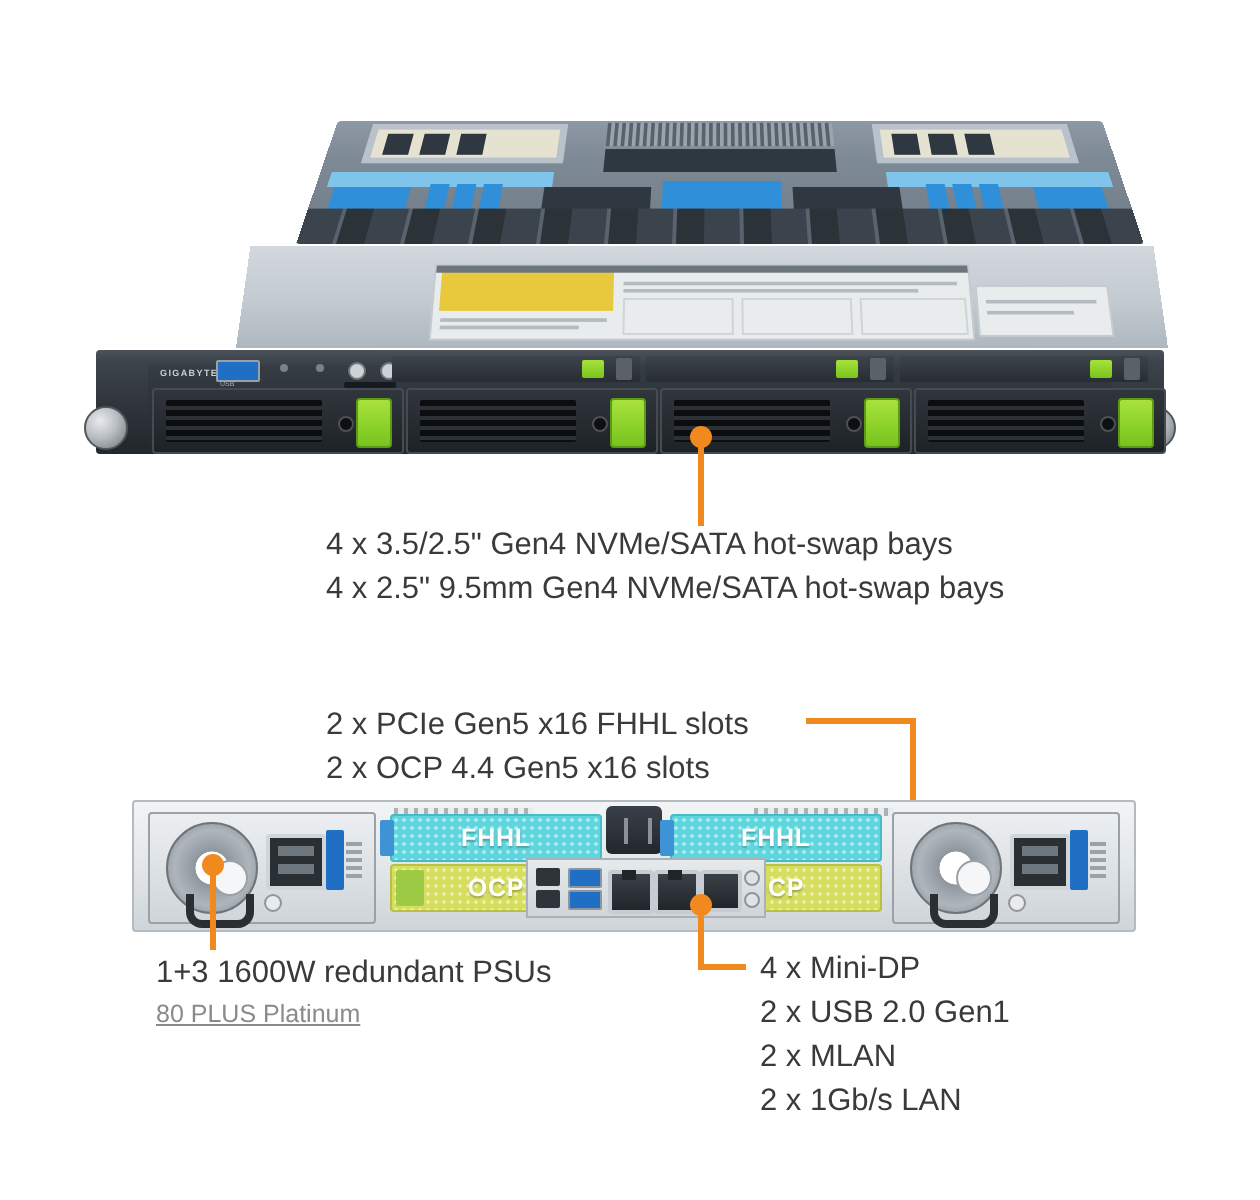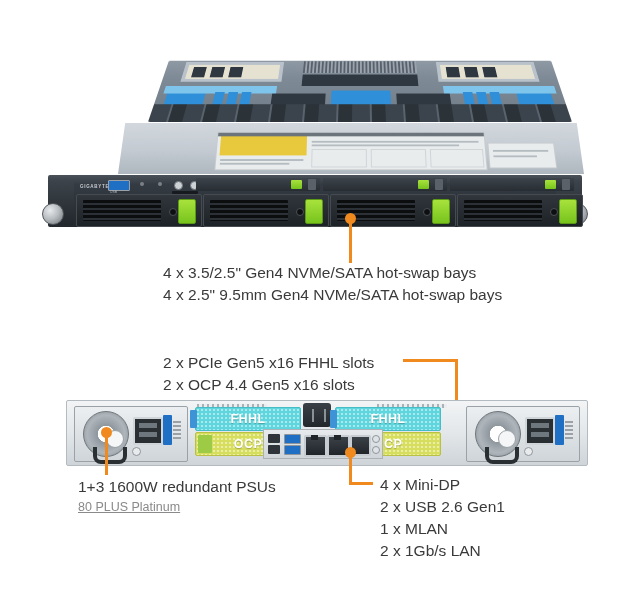--- a/index.html
+++ b/index.html
@@ -101,21 +101,21 @@
   .bay-latch{position:absolute;right:5px;top:4px;width:16px;height:23px;border-radius:2px;
     background:linear-gradient(180deg,#a8e23c 0%,#77c41d 100%);border:1px solid #5c9a16;}
   .tray-top{position:absolute;top:3px;width:124px;height:13px;
     background:linear-gradient(180deg,#3c434a 0%,#272d33 100%);border-radius:1px;}
   .tray-clip{position:absolute;right:18px;top:2px;width:11px;height:9px;border-radius:1px;
     background:linear-gradient(180deg,#a8e23c,#77c41d);}
   .tray-tab{position:absolute;right:4px;top:1px;width:8px;height:11px;border-radius:1px;
     background:#5a6169;}
 
   
-  #rear-view{left:66px;top:400px;width:500px;height:64px;padding-left:20px;}
+  #rear-view{left:66px;top:400px;width:500px;height:64px;}
   .rear-body{
     position:absolute;left:0;top:0;width:100%;height:100%;
     background:linear-gradient(180deg,#f2f4f5 0%,#e3e7ea 50%,#ced4d8 100%);
     border:1px solid #b4bbc0;border-radius:2px;
   }
   .psu{
     position:absolute;top:5px;width:112px;height:54px;
     background:linear-gradient(180deg,#eceff1,#cfd5d9);
     border:1px solid #9aa2a8;border-radius:2px;
   }
@@ -373,15 +373,15 @@
 <div class="abs dot" style="left:101px;top:427px;"></div>
 <div class="abs vline" style="left:105px;top:433px;height:42px;"></div>
 <div class="abs callout" style="left:78px;top:476px;">1+3 1600W  redundant PSUs</div>
 <div class="abs callout small" style="left:78px;top:499px;">80 PLUS Platinum</div>
 
 <div class="abs dot" style="left:345px;top:447px;"></div>
 <div class="abs vline" style="left:349px;top:453px;height:32px;"></div>
 <div class="abs hline" style="left:349px;top:482px;width:24px;"></div>
 
 <div class="abs callout" style="left:380px;top:474px;">4 x Mini-DP</div>
-<div class="abs callout" style="left:380px;top:496px;">2 x USB 2.6 Gen1</div>
-<div class="abs callout" style="left:380px;top:518px;">1 x MLAN</div>
+<div class="abs callout" style="left:380px;top:496px;">2 x USB 2.0 Gen1</div>
+<div class="abs callout" style="left:380px;top:518px;">2 x MLAN</div>
 <div class="abs callout" style="left:380px;top:540px;text-align:center;">2 x 1Gb/s LAN</div>
 
 </body></html>

